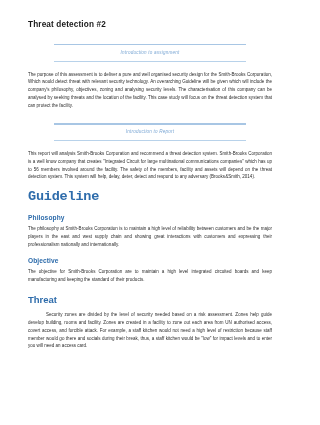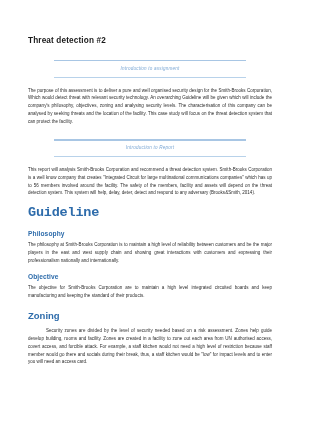--- a/index.html
+++ b/index.html
@@ -14,21 +14,21 @@
     font-family: "Liberation Sans", sans-serif;
     -webkit-font-smoothing: antialiased;
   }
 
   .page {
     position: relative;
     width: 300px;
     height: 425px;
     background: #ffffff;
     box-sizing: border-box;
-    padding: 28px 28px 0 28px;
+    padding: 12px 28px 0 28px;
   }
 
   
   .doc-title {
     font-size: 8.2px;
     font-weight: bold;
     color: #1a1a1a;
     letter-spacing: 0.15px;
     margin: 8px 0 0 0;
     line-height: 1.2;
@@ -134,17 +134,17 @@
     <h3 class="h-sub">Philosophy</h3>
     <p class="body-text tight">The philosophy at Smith-Brooks Corporation is to maintain a high level of reliability between customers and be the major players in the east and west supply chain and showing great interactions with customers and expressing their professionalism nationally and internationally.</p>
   </div>
 
   <div class="section-block">
     <h3 class="h-sub">Objective</h3>
     <p class="body-text tight">The objective for Smith-Brooks Corporation are to maintain a high level integrated circuited boards and keep manufacturing and keeping the standard of their products.</p>
   </div>
 
   <div class="section-block">
-    <h2 class="h-zoning">Zoning</h2>
+    <h2 class="h-zoning">Threat</h2>
     <p class="body-text indented tight">Security zones are divided by the level of security needed based on a risk assessment. Zones help guide develop building, rooms and facility. Zones are created in a facility to zone out each area from UN authorised access, covert access, and forcible attack. For example, a staff kitchen would not need a high level of restriction because staff member would go there and socials during their break, thus, a staff kitchen would be "low" for impact levels and to enter you will need an access card.</p>
   </div>
 
 </div>
 
 </body></html>

